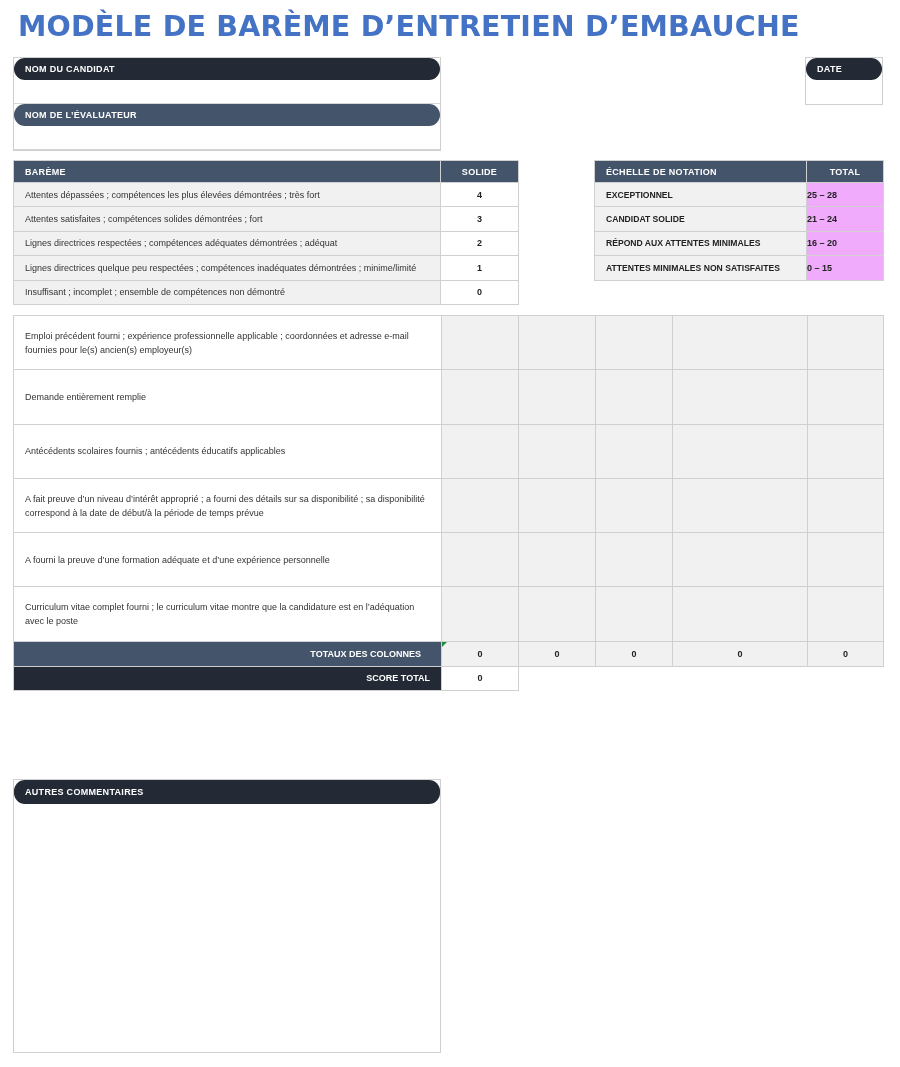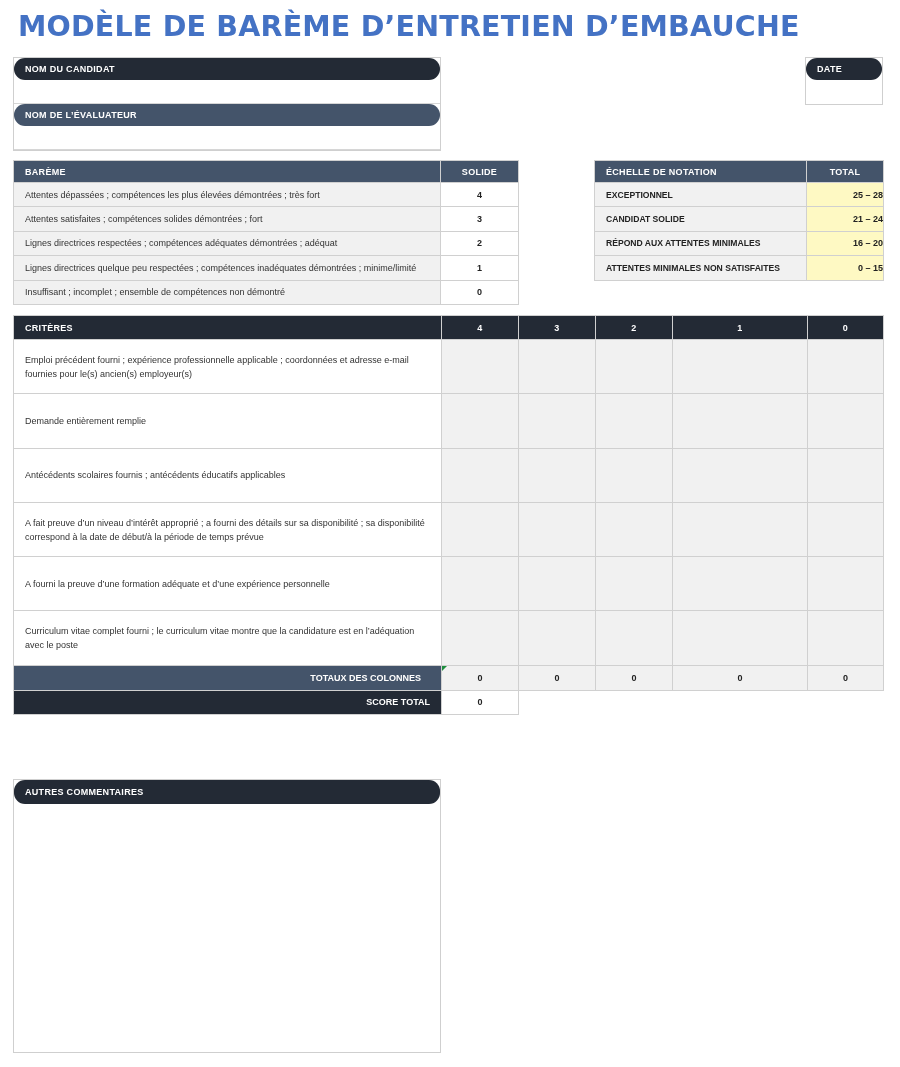--- a/index.html
+++ b/index.html
@@ -40,21 +40,21 @@
   th.c { text-align: center; padding-left: 0; }
 
   
   #bareme { left: 13px; top: 160px; width: 505px; }
   #bareme td.desc { background: #f1f1f1; padding: 0 11px; height: 24.4px; line-height: 10px; color: #333; }
   #bareme td.sc { background: #fff; text-align: center; font-weight: bold; }
 
   
   #echelle { left: 594px; top: 160px; width: 289px; }
   #echelle td.lab { background: #f1f1f1; padding-left: 11px; font-weight: bold; height: 24.4px; color: #222; font-size: 8.6px; }
-  #echelle td.tot { background: #fef9c3; text-align: right; font-weight: bold; }
+  #echelle td.tot { background: #f0abfc; text-align: left; font-weight: bold; }
 
   
   #crit { left: 13px; top: 315px; width: 870px; }
   #crit th { height: 24px; }
   #crit td.desc { background: #fff; padding: 0 11px; height: 54.3px; line-height: 14px; color: #333; font-size: 9px; }
   #crit td.cell { background: #f1f1f1; }
   #crit tr.totals td.lbl { text-align: right; padding-right: 20px; color: #fff; font-weight: bold; height: 25px; }
   #crit tr.totals td.val { background: #f1f1f1; text-align: center; font-weight: bold; position: relative; }
   #crit tr.score td.lbl { text-align: right; padding-right: 11px; color: #fff; font-weight: bold; height: 24px; }
   #crit tr.score td.val { background: #fff; text-align: center; font-weight: bold; }
@@ -148,28 +148,20 @@
 <table id="crit">
   <colgroup>
     <col style="width:428px">
       <col style="width:77px">
       <col style="width:77px">
     <col style="width:77px">
       <col style="width:135px">
       <col style="width:76px">
   </colgroup>
   <tbody>
-      <tr class="dark">
-    <th>CRITÈRES</th>
-    <th class="c">4</th>
-    <th class="c">3</th>
-    <th class="c">2</th>
-    <th class="c">1</th>
-    <th class="c">0</th>
-  </tr>
   <tr>
     <td class="desc">Emploi précédent fourni ; expérience professionnelle applicable ; coordonnées et adresse e-mail fournies pour le(s) ancien(s) employeur(s)</td>
     <td class="cell"></td>
     <td class="cell"></td>
     <td class="cell"></td>
     <td class="cell"></td>
     <td class="cell"></td>
   </tr>
   <tr>
     <td class="desc">Demande entièrement remplie</td>

